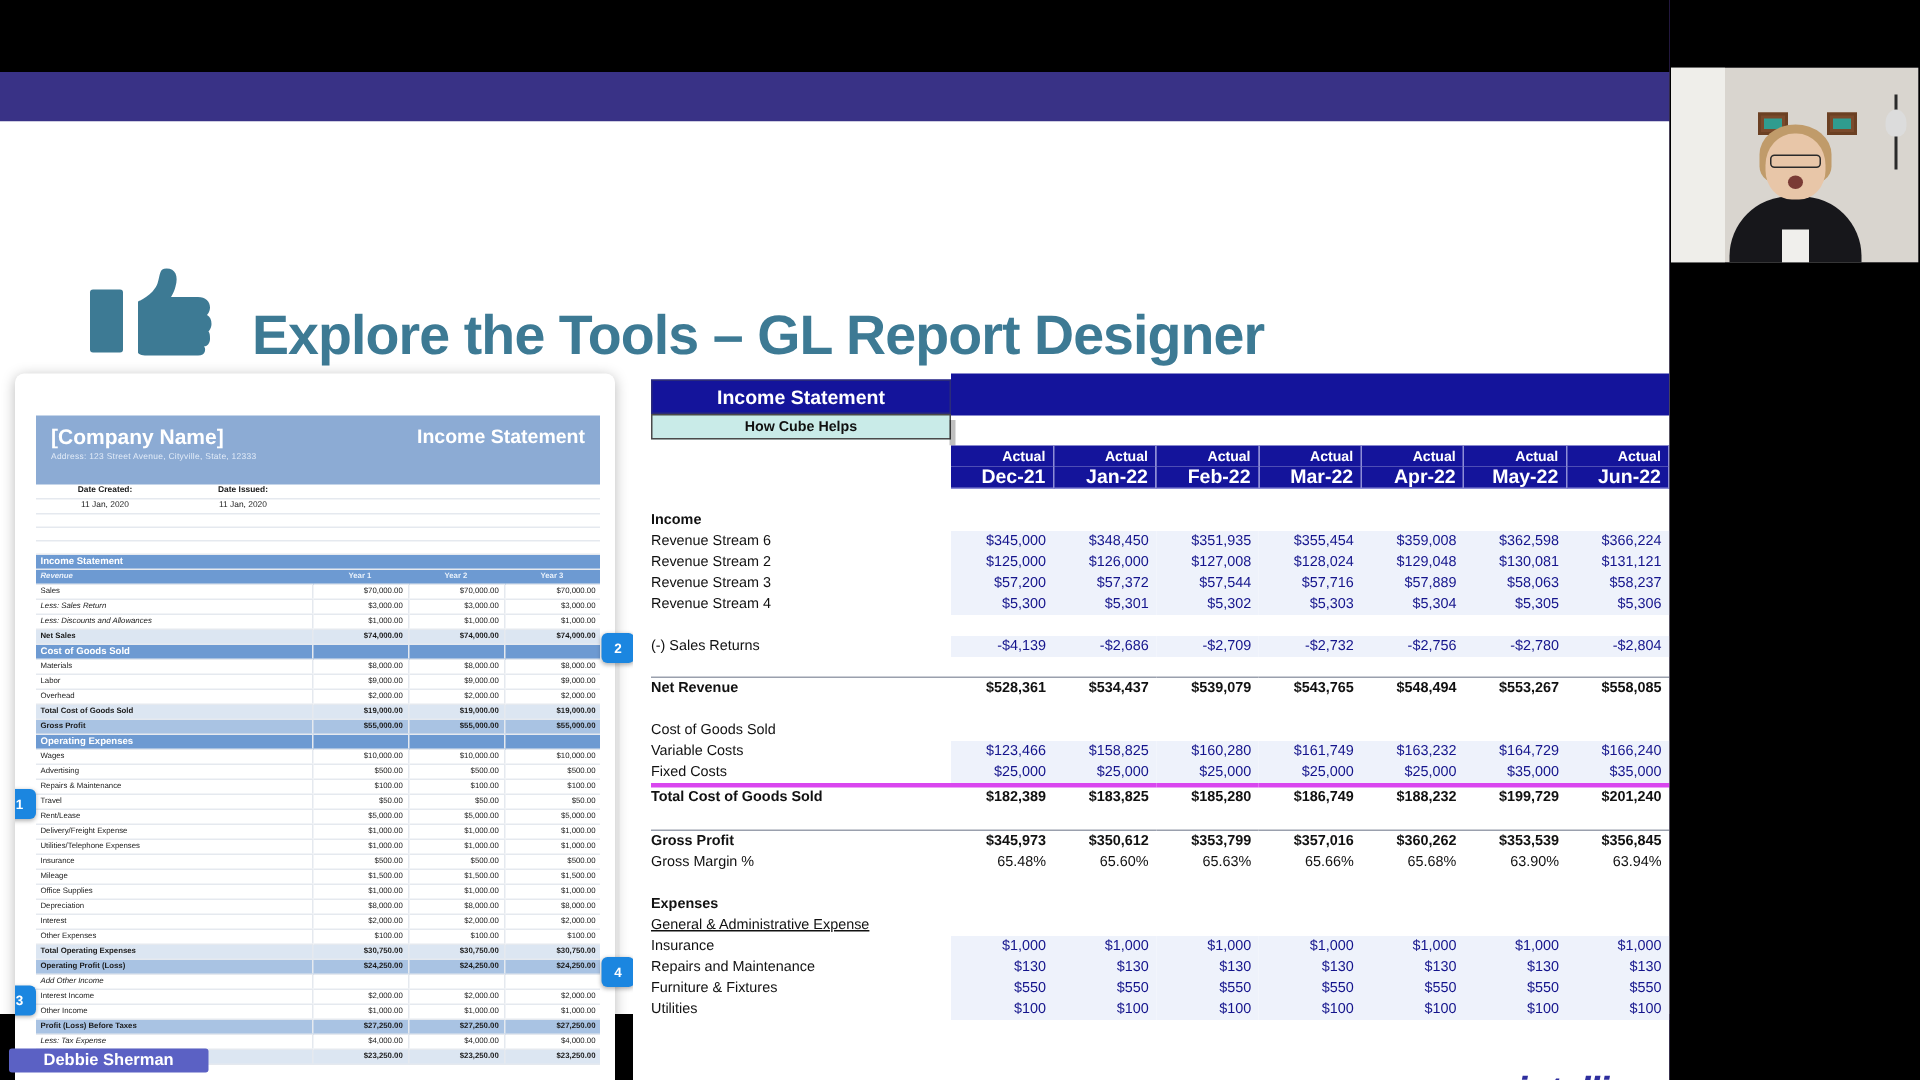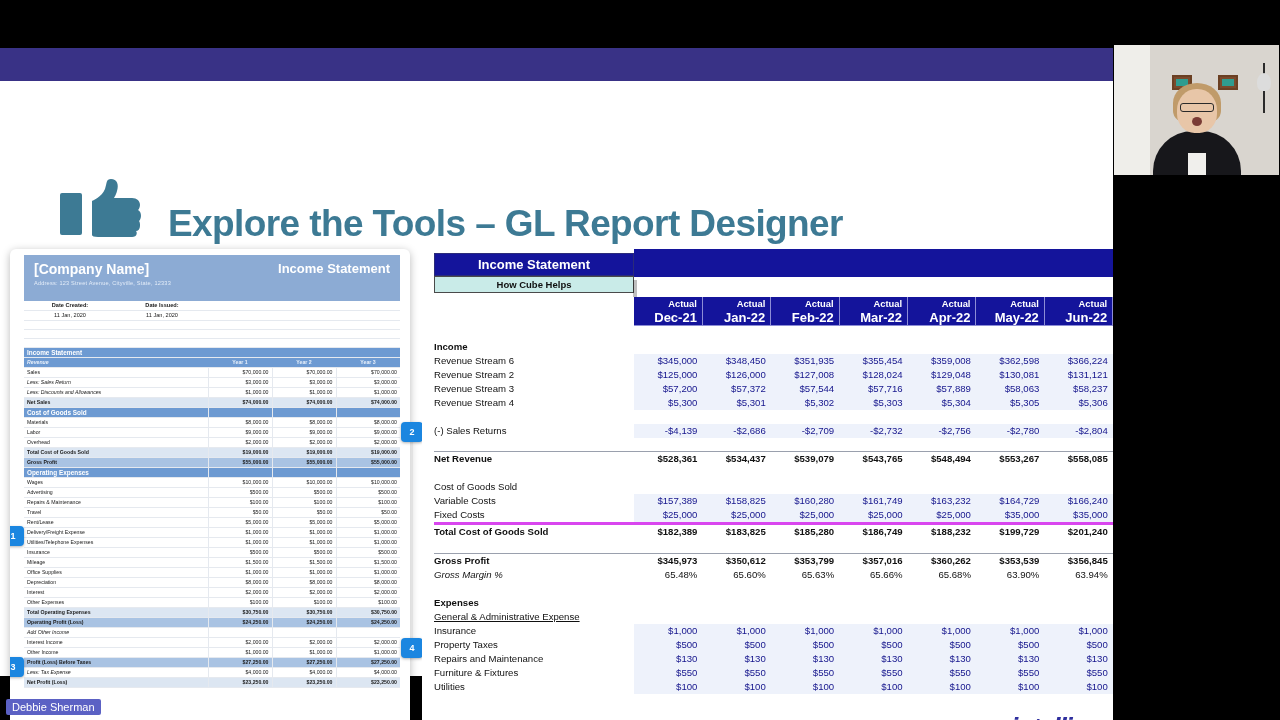--- a/index.html
+++ b/index.html
@@ -33,21 +33,21 @@
     letter-spacing: -0.6px; white-space: nowrap;
   }
 
   
   #left-card {
     position: absolute; left: 10px; top: 168px; width: 400px; height: 496px;
     background: #fff; border-radius: 6px;
     box-shadow: 0 2px 9px rgba(0,0,0,0.28);
     overflow: hidden;
   }
-  #lc-inner { position: absolute; left: 14px; top: 6px; width: 376px; }
+  #lc-inner { position: absolute; left: 14px; top: 28px; width: 376px; }
   #lc-head {
     position: relative; background: #8cabd4; height: 46px; padding: 6px 10px 0 10px;
   }
   #lc-company { font-size: 14px; font-weight: bold; color: #ffffff; }
   #lc-title2 { position: absolute; right: 10px; top: 6px; font-size: 13px; font-weight: bold; color:#fff; }
   #lc-address { font-size: 5.6px; color: #e3ecf8; margin-top: 3px; letter-spacing: .2px; }
 
   table.lc { width: 376px; border-collapse: collapse; table-layout: fixed; font-size: 5.2px; color: #1b1b1b; }
   table.lc td { padding: 1px 3px; border-bottom: 1px solid #e5e9ef; height: 9px; line-height: 7px; }
   table.lc td.num { text-align: right; border-left: 1px solid #e5e9ef; }
@@ -119,21 +119,21 @@
   .hdr-b td.v:first-of-type { border-left:1px solid #8d8dd6; }
   .hdr-a td.lbl, .hdr-b td.lbl { background: #fff; }
 
   .sec td.lbl { font-weight: bold; color:#111; }
   .shade td.v { background: #eef2fb; }
   .blank td { height: 9px; }
   .thinrule td { border-bottom: 1px solid #9aa0ad; height: 4px; }
   .toprule td { border-top: 1.3px solid #444; }
   .bold td { font-weight: bold; color:#111; }
   .bold td.v { color:#111; }
-  .ital td.lbl { font-style: italic; color:#111; }
+  .ital td.lbl { color:#111; }
   .ital td.v { color:#111; }
   .underline-row td { border-bottom: 3px solid #d946ef; }
 
   #intellias {
     position: absolute; right: 8px; bottom: 2px;
     font-size: 26px; font-weight: bold; font-style: italic;
     color: #2e2e9e; letter-spacing: -1px;
   }
 
   
@@ -154,21 +154,21 @@
   .person-head { position:absolute; left:50%; transform:translateX(-50%); top:44px; width:40px; height:44px; background:#e8c6a8; border-radius:48% 48% 44% 44%; }
   .person-hair { position:absolute; left:50%; transform:translateX(-50%); top:38px; width:48px; height:40px; background:#c09b6a; border-radius:50% 50% 30% 30%; }
   .person-glasses { position:absolute; left:50%; transform:translateX(-50%); top:58px; width:34px; height:9px; border:1.6px solid #2a2a2a; border-radius:3px; }
   .person-mouth { position:absolute; left:50%; transform:translateX(-50%); top:72px; width:10px; height:9px; background:#7a3b35; border-radius:50%; }
   .person-body { position:absolute; left:50%; transform:translateX(-50%); bottom:0; width:88px; height:44px; background:#17171b; border-radius:40px 40px 0 0; }
   .person-collar { position:absolute; left:50%; transform:translateX(-50%); bottom:0; width:18px; height:22px; background:#f0efec; }
 
   #bottom-name {
     position: absolute; left: 6px; top: 699px;
     background: #5b61c4; color: #fff; font-size: 11px;
-    padding: 2px 6px; border-radius: 2px;
+    padding: 2px 23px; border-radius: 2px; font-weight: bold;
   }
 </style>
 </head>
 <body>
 
 <div id="app">
 
   <div id="stage">
     <div id="slide">
 
@@ -586,21 +586,21 @@
                   <td class="v"></td>
                   <td class="v"></td>
                   <td class="v"></td>
                   <td class="v"></td>
                   <td class="v"></td>
                   <td class="v"></td>
                   <td class="v"></td>
                 </tr>
                 <tr class="shade">
                   <td class="lbl">Variable Costs</td>
-                  <td class="v">$157,389</td>
+                  <td class="v">$123,466</td>
                   <td class="v">$158,825</td>
                   <td class="v">$160,280</td>
                   <td class="v">$161,749</td>
                   <td class="v">$163,232</td>
                   <td class="v">$164,729</td>
                   <td class="v">$166,240</td>
                 </tr>
                 <tr class="shade underline-row">
                   <td class="lbl">Fixed Costs</td>
                   <td class="v">$25,000</td>
@@ -683,30 +683,20 @@
                 </tr>
                 <tr class="shade">
                   <td class="lbl">Insurance</td>
                   <td class="v">$1,000</td>
                   <td class="v">$1,000</td>
                   <td class="v">$1,000</td>
                   <td class="v">$1,000</td>
                   <td class="v">$1,000</td>
                   <td class="v">$1,000</td>
                   <td class="v">$1,000</td>
-                </tr>
-                <tr class="shade">
-                  <td class="lbl">Property Taxes</td>
-                  <td class="v">$500</td>
-                  <td class="v">$500</td>
-                  <td class="v">$500</td>
-                  <td class="v">$500</td>
-                  <td class="v">$500</td>
-                  <td class="v">$500</td>
-                  <td class="v">$500</td>
                 </tr>
                 <tr class="shade">
                   <td class="lbl">Repairs and Maintenance</td>
                   <td class="v">$130</td>
                   <td class="v">$130</td>
                   <td class="v">$130</td>
                   <td class="v">$130</td>
                   <td class="v">$130</td>
                   <td class="v">$130</td>
                   <td class="v">$130</td>

